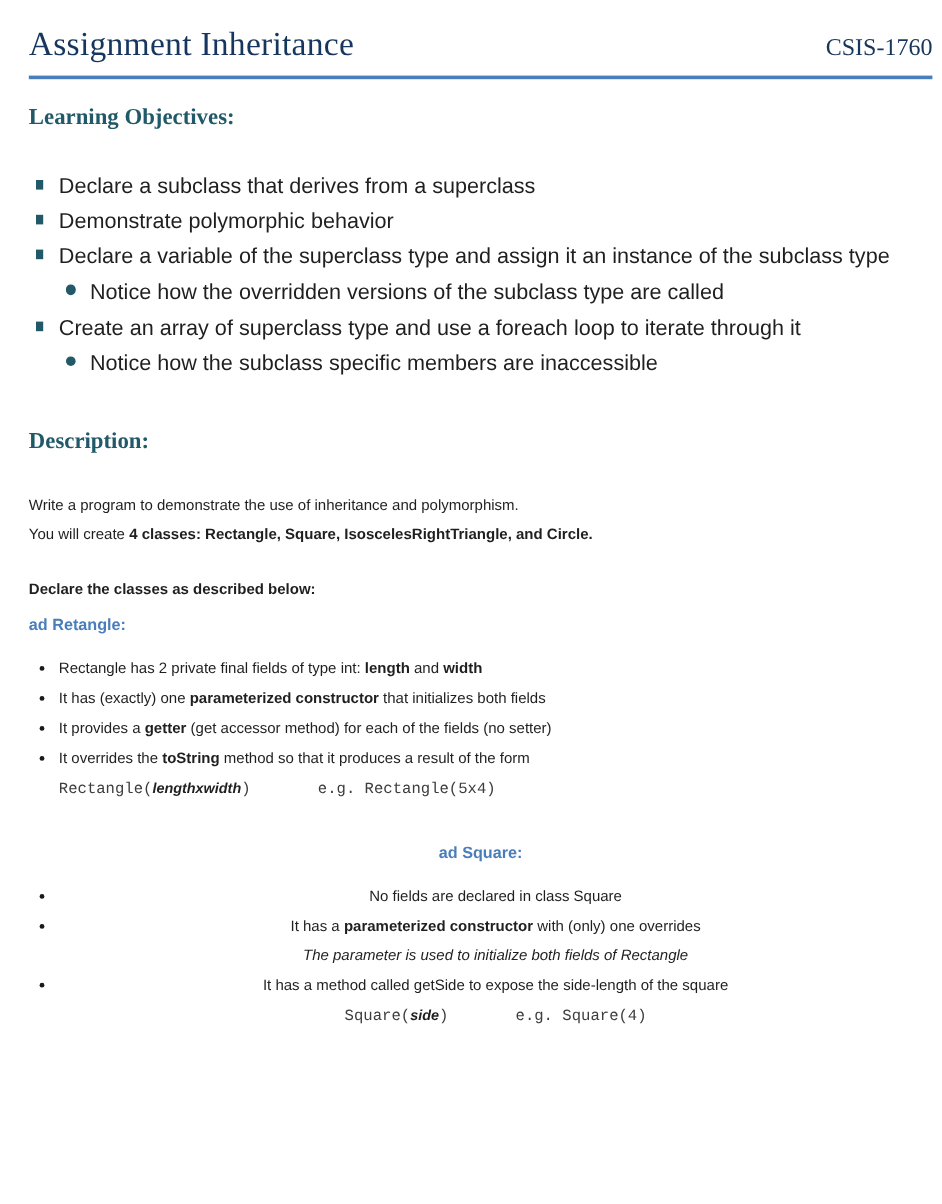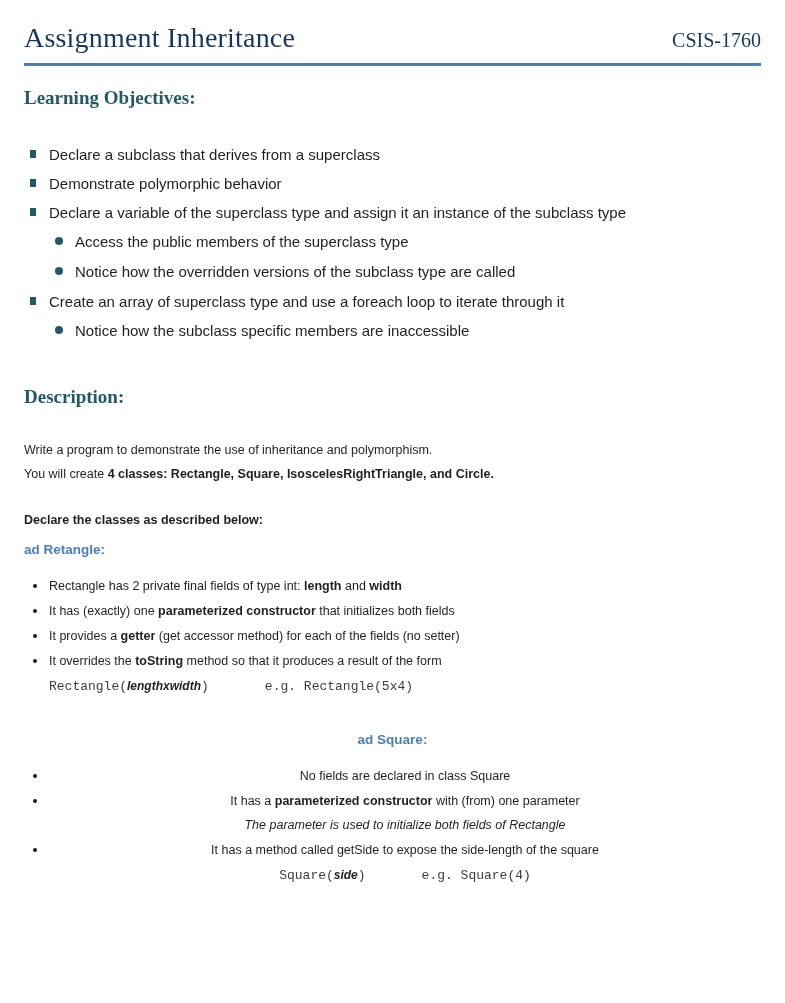--- a/index.html
+++ b/index.html
@@ -10,21 +10,21 @@
     --bullet:#215968;
     --text:#1f1f1f;
     --code:#3d3d3d;
   }
   *{box-sizing:border-box;}
   html,body{margin:0;padding:0;background:#ffffff;}
   body{
     width:785px;height:1003px;overflow:hidden;
     font-family:"Liberation Sans",sans-serif;color:var(--text);
   }
-  .page{width:785px;height:1003px;padding:22px 24px 0 24px;position:relative;}
+  .page{width:785px;height:1003px;padding:22px 8px 0 24px;position:relative;}
 
   
   .doc-header{display:flex;justify-content:space-between;align-items:baseline;}
   .doc-title{
     font-family:"Liberation Serif",serif;font-weight:400;
     font-size:28px;color:var(--navy);margin:0;letter-spacing:.2px;
   }
   .course-code{
     font-family:"Liberation Serif",serif;font-size:20px;color:var(--navy);
   }
@@ -33,21 +33,21 @@
   
   h2.section-heading{
     font-family:"Liberation Serif",serif;font-weight:700;
     font-size:19px;color:var(--section);margin:0;
   }
   h2.lo-heading{margin-top:21px;}
   h2.desc-heading{margin-top:46px;}
 
   
   .lo-list{margin-top:37px;}
-  .lo-item{position:relative;font-size:15px;line-height:18px;margin-bottom:11px;}
+  .lo-item{position:relative;font-size:18px;line-height:18px;margin-bottom:11px;}
   .lo-item.lvl1{padding-left:25px;}
   .lo-item.lvl2{padding-left:51px;margin-bottom:12px;}
   .lo-item .bullet{position:absolute;background:var(--bullet);}
   .lo-item.lvl1 .bullet{left:6px;top:4px;width:6px;height:8px;}
   .lo-item.lvl2 .bullet{left:31px;top:4px;width:8px;height:8px;border-radius:50%;}
 
   
   .desc-paras{margin-top:31px;}
   .para{font-size:12.5px;line-height:23.5px;margin:0;}
   .declare-line{font-size:12.5px;line-height:18px;margin:25px 0 0 0;}
@@ -81,21 +81,21 @@
     <h1 class="doc-title">Assignment Inheritance</h1>
     <div class="course-code">CSIS-1760</div>
   </header>
   <div class="header-rule"></div>
 
   <h2 class="section-heading lo-heading">Learning Objectives:</h2>
   <div class="lo-list" id="lo-list">
       <div class="lo-item lvl1"><span class="bullet"></span><span>Declare a subclass that derives from a superclass</span></div>
       <div class="lo-item lvl1"><span class="bullet"></span><span>Demonstrate polymorphic behavior</span></div>
       <div class="lo-item lvl1"><span class="bullet"></span><span>Declare a variable of the superclass type and assign it an instance of the subclass type</span></div>
-      <div class="lo-item lvl2"><span class="bullet"></span><span>Access the public members of the superclass type</span></div>
+      <div class="lo-item lvl2"><span class="bullet"></span></div>
       <div class="lo-item lvl2"><span class="bullet"></span><span>Notice how the overridden versions of the subclass type  are called</span></div>
       <div class="lo-item lvl1"><span class="bullet"></span><span>Create an array of superclass type and use a foreach loop to iterate through it</span></div>
       <div class="lo-item lvl2"><span class="bullet"></span><span>Notice how the subclass specific members are inaccessible</span></div>
     </div>
 
   <h2 class="section-heading desc-heading">Description:</h2>
   <div class="desc-paras" id="desc-paras">
       <p class="para"><span>Write a program to demonstrate the use of inheritance and polymorphism.</span></p>
       <p class="para"><span>You will create </span><span class="b">4 classes: Rectangle, Square, IsoscelesRightTriangle, and Circle.</span></p>
     </div>
@@ -109,21 +109,21 @@
           <div class="c-item"><span class="dot"></span><span>It has (exactly) one </span><span class="b">parameterized constructor</span><span> that initializes both fields</span></div>
           <div class="c-item"><span class="dot"></span><span>It provides a </span><span class="b">getter</span><span> (get accessor method) for each of the fields (no setter)</span></div>
           <div class="c-item"><span class="dot"></span><span>It overrides the </span><span class="b">toString</span><span> method so that it produces a result of the form</span></div>
           <div class="c-item code-line"><span class="mono">Rectangle(</span><span class="i">lengthxwidth</span><span class="mono">)</span><span class="tab"></span><span class="mono">e.g. Rectangle(5x4)</span></div>
         </div>
       </section>
       <section class="class-section">
         <h3 class="sub-heading">ad Square:</h3>
         <div class="c-list">
           <div class="c-item"><span class="dot"></span><span>No fields are declared in class Square</span></div>
-          <div class="c-item"><span class="dot"></span><span>It has a </span><span class="b">parameterized constructor</span><span> with (from) one parameter</span></div>
+          <div class="c-item"><span class="dot"></span><span>It has a </span><span class="b">parameterized constructor</span><span> with (only) one overrides</span></div>
           <div class="c-item cont-line"><span>The parameter is used to initialize both fields of Rectangle</span></div>
           <div class="c-item"><span class="dot"></span><span>It has a method called getSide to expose the side-length of the square</span></div>
           <div class="c-item code-line"><span class="mono">Square(</span><span class="i">side</span><span class="mono">)</span><span class="tab"></span><span class="mono">e.g. Square(4)</span></div>
         </div>
       </section>
     </div>
 
 </div>
 
 </body></html>

